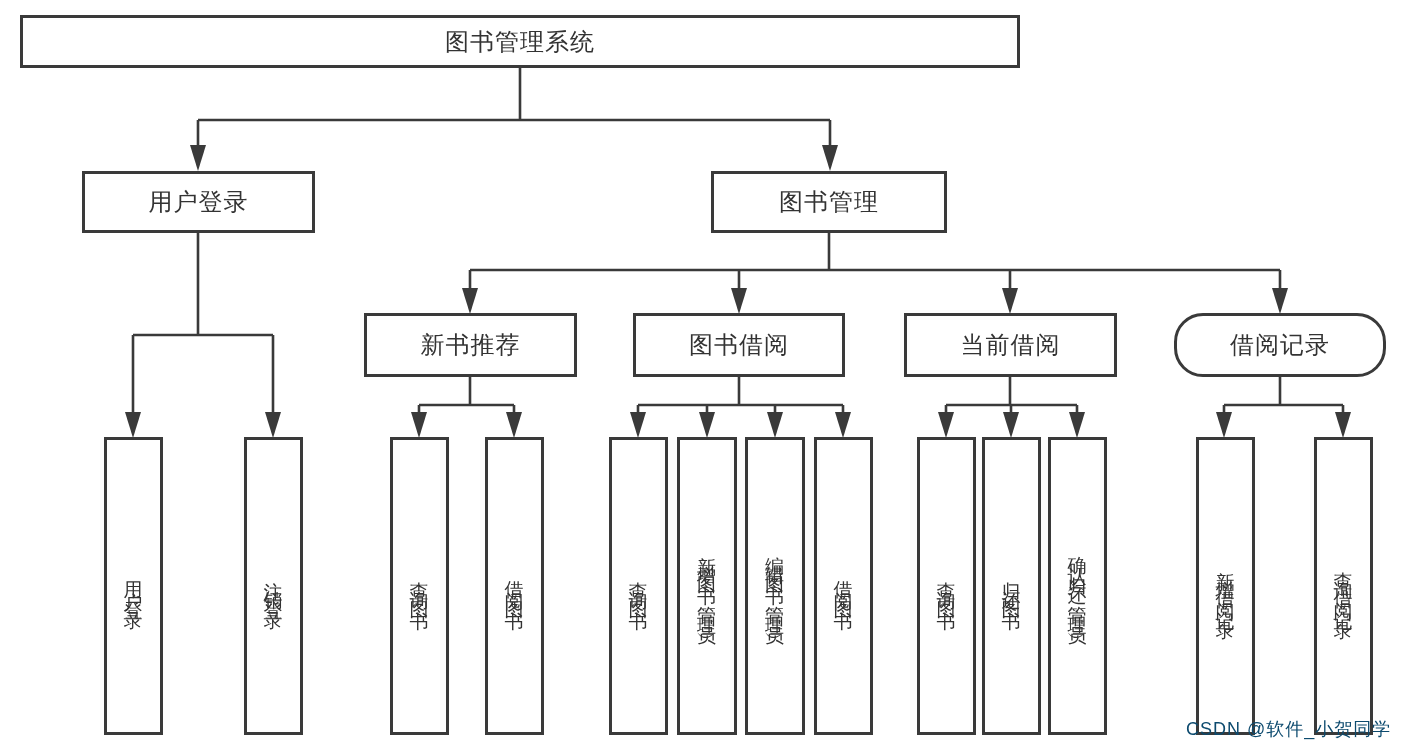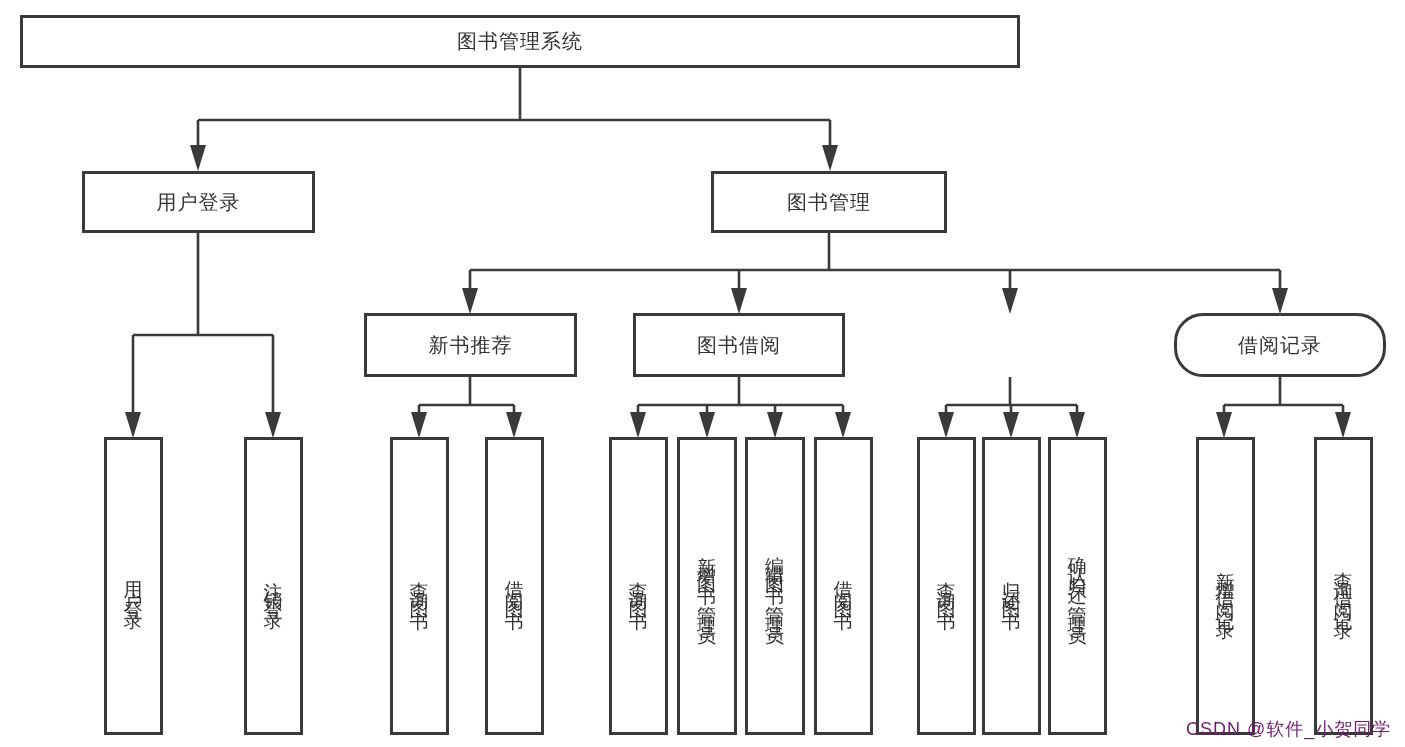--- a/index.html
+++ b/index.html
@@ -20,21 +20,21 @@
     position: absolute;
     box-sizing: border-box;
     border: 3px solid #3a3a3a;
     background: #ffffff;
     display: flex;
     align-items: center;
     justify-content: center;
     text-align: center;
   }
   .hnode {
-    font-size: 20px;
+    font-size: 24px;
     letter-spacing: 1px;
   }
   .vnode span {
     writing-mode: vertical-rl;
     text-orientation: mixed;
     font-size: 19px;
     letter-spacing: 10px;
     line-height: 1;
     white-space: nowrap;
   }
@@ -53,21 +53,21 @@
   }
   #connectors polygon {
     fill: #3a3a3a;
     stroke: none;
   }
   .watermark {
     position: absolute;
     left: 1186px;
     top: 717px;
     font-size: 18px;
-    color: #701a75;
+    color: #0c4a6e;
     letter-spacing: 1px;
     white-space: nowrap;
     z-index: 5;
   }
 
   
   #n-root   { left: 20px;   top: 15px;  width: 1000px; height: 53px; }
   #n-login  { left: 82px;   top: 171px; width: 233px;  height: 62px; }
   #n-mgmt   { left: 711px;  top: 171px; width: 236px;  height: 62px; }
 
@@ -142,20 +142,23 @@
   <div class="node hnode" id="n-newrec">
     <span>新书推荐</span>
   </div>
 
   <div class="node hnode" id="n-mgmt">
     <span>图书管理</span>
   </div>
   <div class="node hnode" id="n-borrow">
     <span>图书借阅</span>
   </div>
+  <div class="node hnode" id="n-curr">
+    <span>当前借阅</span>
+  </div>
   <div class="node hnode" id="n-record">
     <span>借阅记录</span>
   </div>
 
   <div class="node vnode leaf" id="l-a1">
     <span>用户登录</span>
   </div>
   <div class="node vnode leaf" id="l-a2">
     <span>注销登录</span>
   </div>

